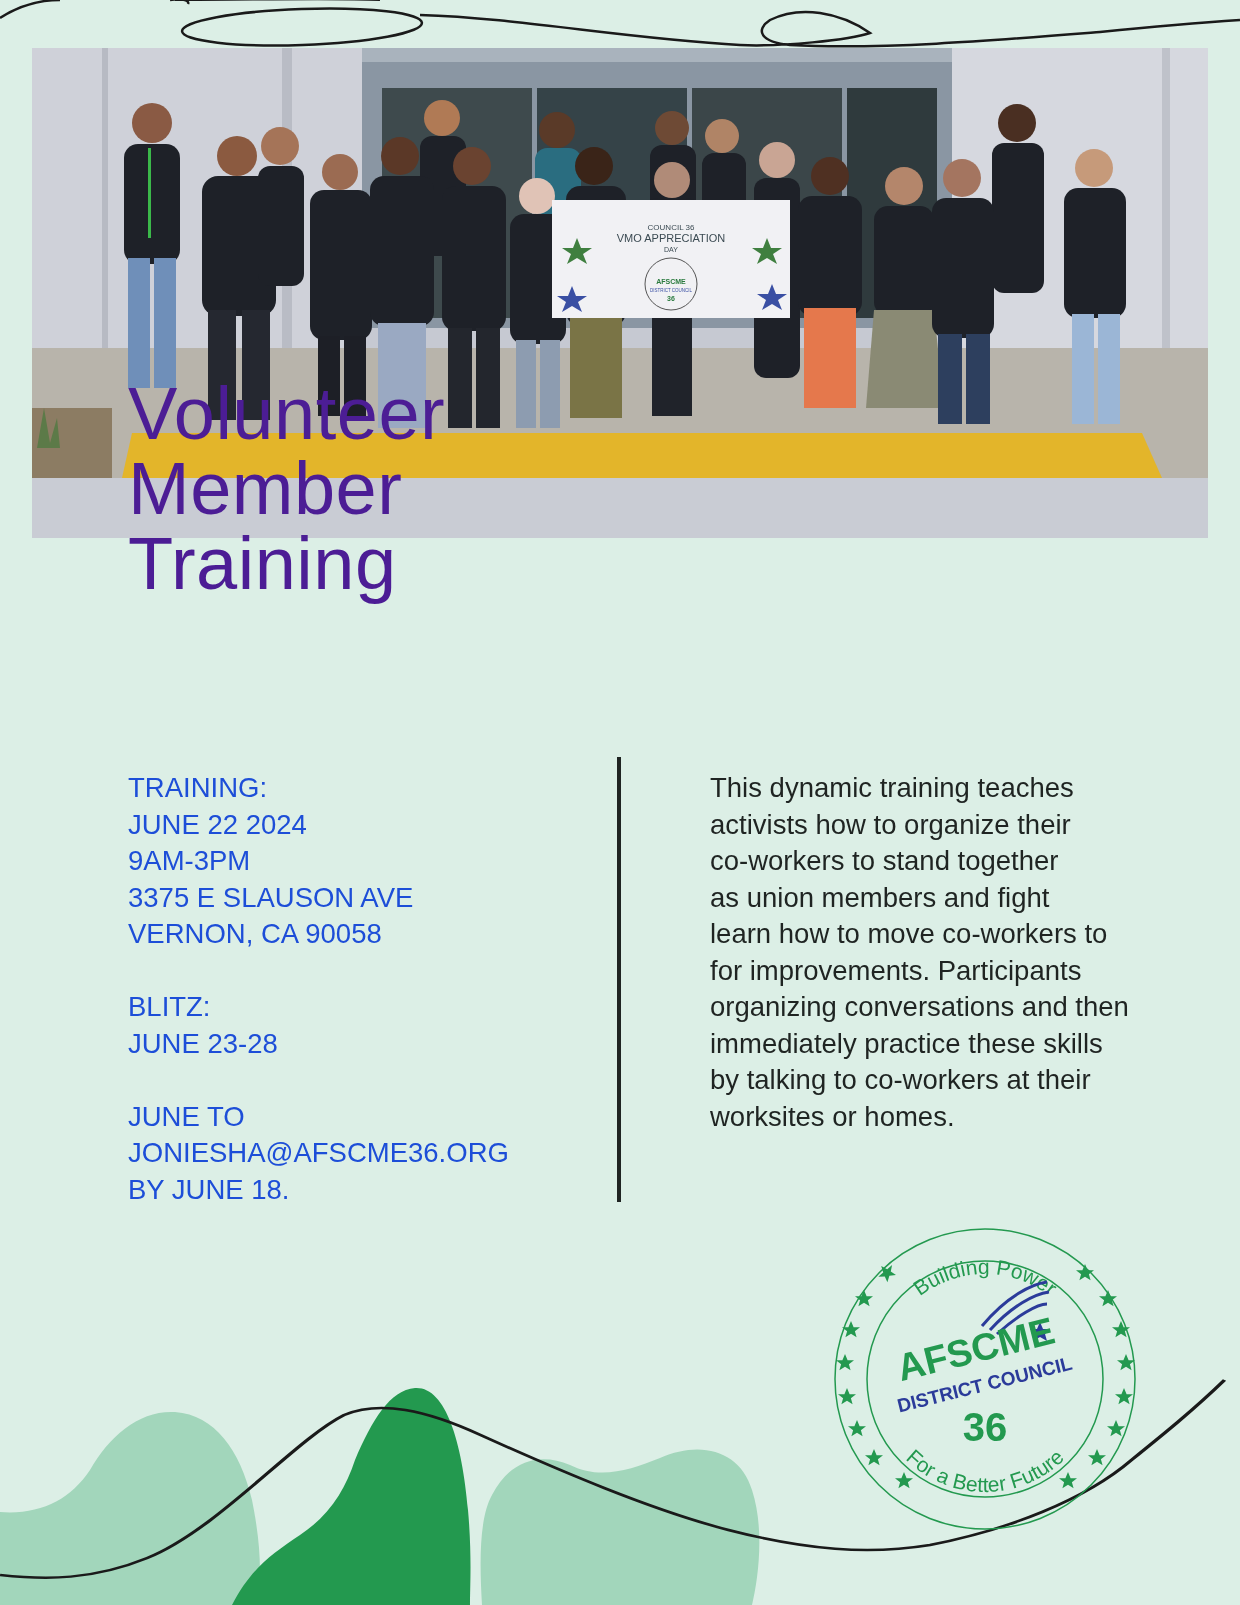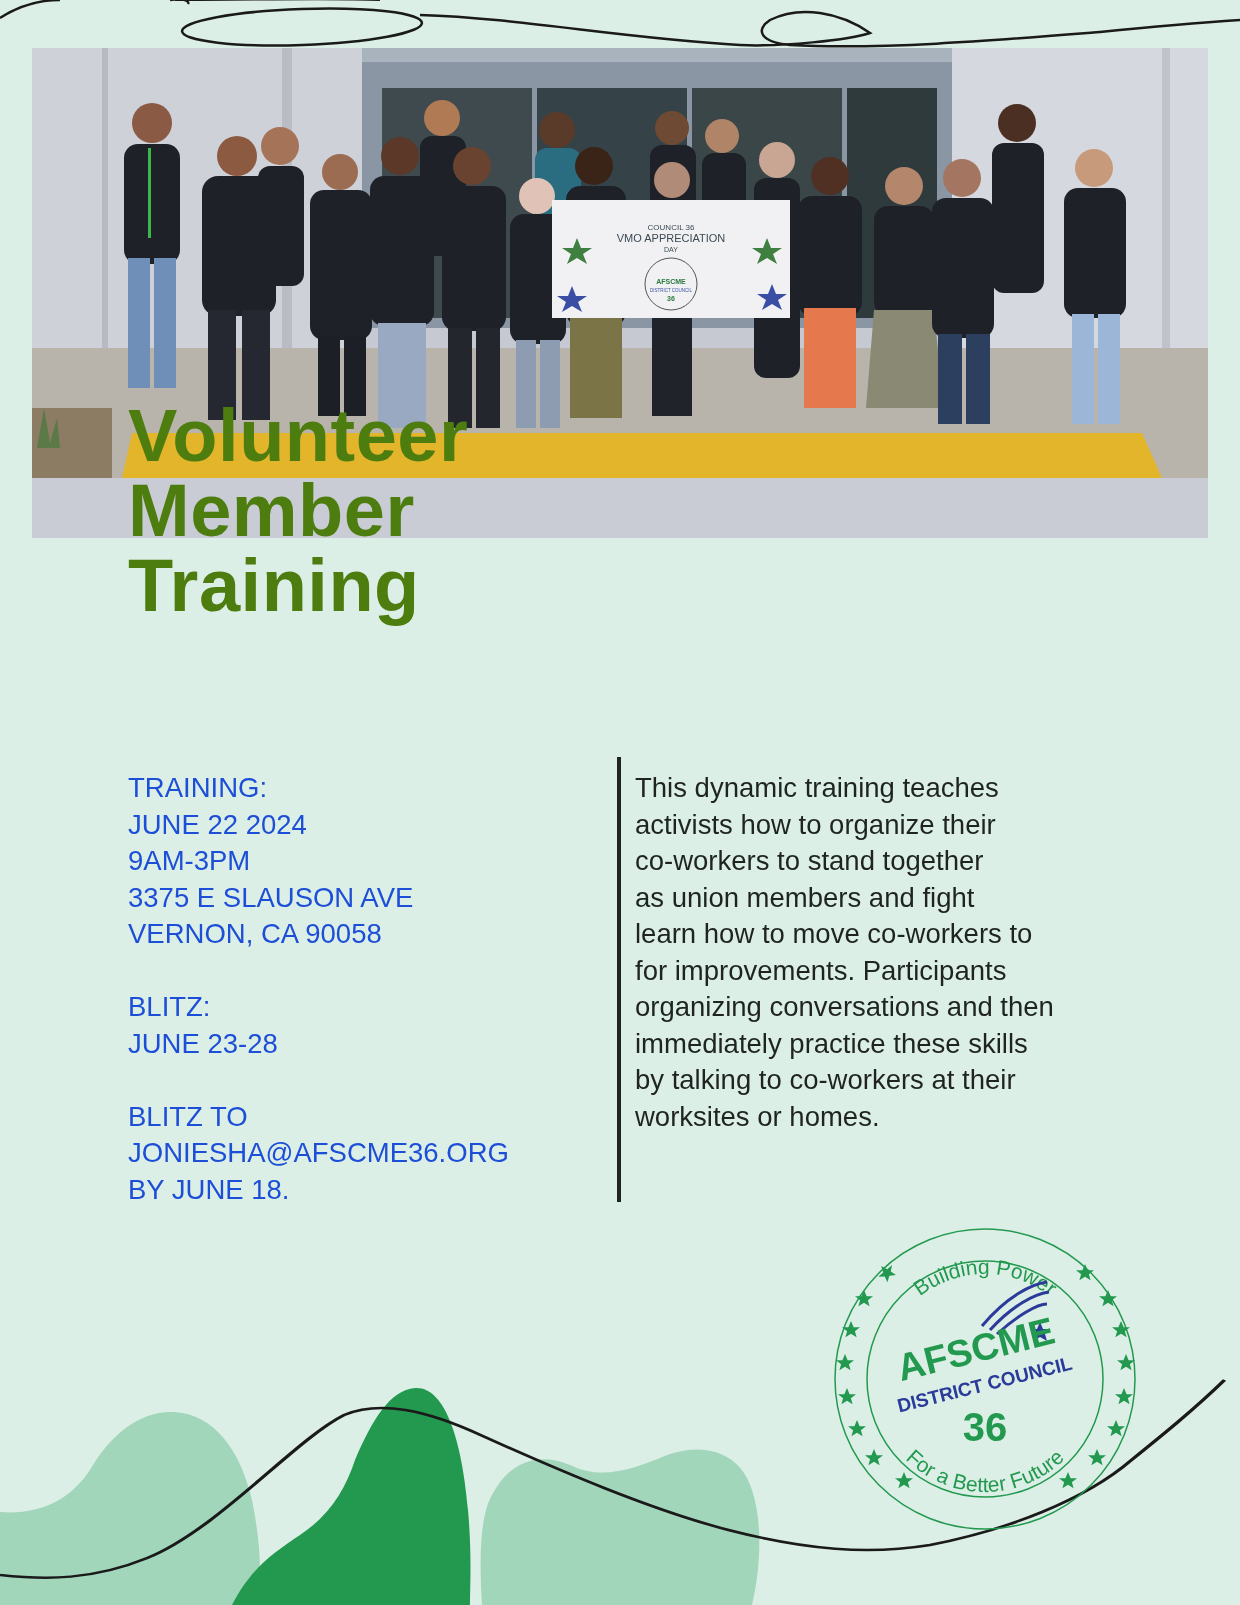--- a/index.html
+++ b/index.html
@@ -12,42 +12,42 @@
 
   
   .photo {
     position: absolute; left: 32px; top: 48px; width: 1176px; height: 490px;
     overflow: hidden; background: #c9ccd4;
   }
   .photo svg { display: block; }
 
   
   .title {
-    position: absolute; left: 128px; top: 398px; margin: 0;
-    color: #4d7c0f; font-weight: bold; font-size: 74px; line-height: 75px;
+    position: absolute; left: 128px; top: 376px; margin: 0;
+    color: #4c1d95; font-weight: normal; font-size: 74px; line-height: 75px;
     letter-spacing: 0.5px;
     font-family: "Liberation Sans", sans-serif;
   }
   .title span { display: block; }
 
   
   .info {
     position: absolute; left: 128px; top: 770px; width: 440px;
     color: #1d4ed8; font-size: 27.5px; line-height: 36.5px;
   }
   .info .line { display: block; white-space: nowrap; }
   .info .gap { display: block; height: 36.5px; }
 
   .divider {
     position: absolute; left: 617px; top: 757px; width: 4px; height: 445px;
     background: #1f2422;
   }
 
   .desc {
-    position: absolute; left: 635px; top: 770px; width: 500px;
+    position: absolute; left: 710px; top: 770px; width: 500px;
     color: #1f2422; font-size: 27.5px; line-height: 36.5px;
   }
   .desc .line { display: block; white-space: nowrap; }
 
   
   .seal { position: absolute; left: 832px; top: 1226px; width: 306px; height: 306px; }
 </style>
 </head>
 <body>
 
@@ -198,21 +198,21 @@
 <div class="info">
   <span class="line">TRAINING:</span>
   <span class="line">JUNE 22 2024</span>
   <span class="line">9AM-3PM</span>
   <span class="line">3375 E SLAUSON AVE</span>
   <span class="line">VERNON, CA 90058</span>
   <span class="gap"></span>
   <span class="line">BLITZ:</span>
   <span class="line">JUNE 23-28</span>
   <span class="gap"></span>
-  <span class="line">BLITZ TO</span>
+  <span class="line">JUNE TO</span>
   <span class="line">JONIESHA@AFSCME36.ORG</span>
   <span class="line">BY JUNE 18.</span>
 </div>
 
 <div class="divider"></div>
 
 <div class="desc">
   <span class="line">This dynamic training teaches</span>
   <span class="line">activists how to organize their</span>
   <span class="line">co-workers to stand together</span>

